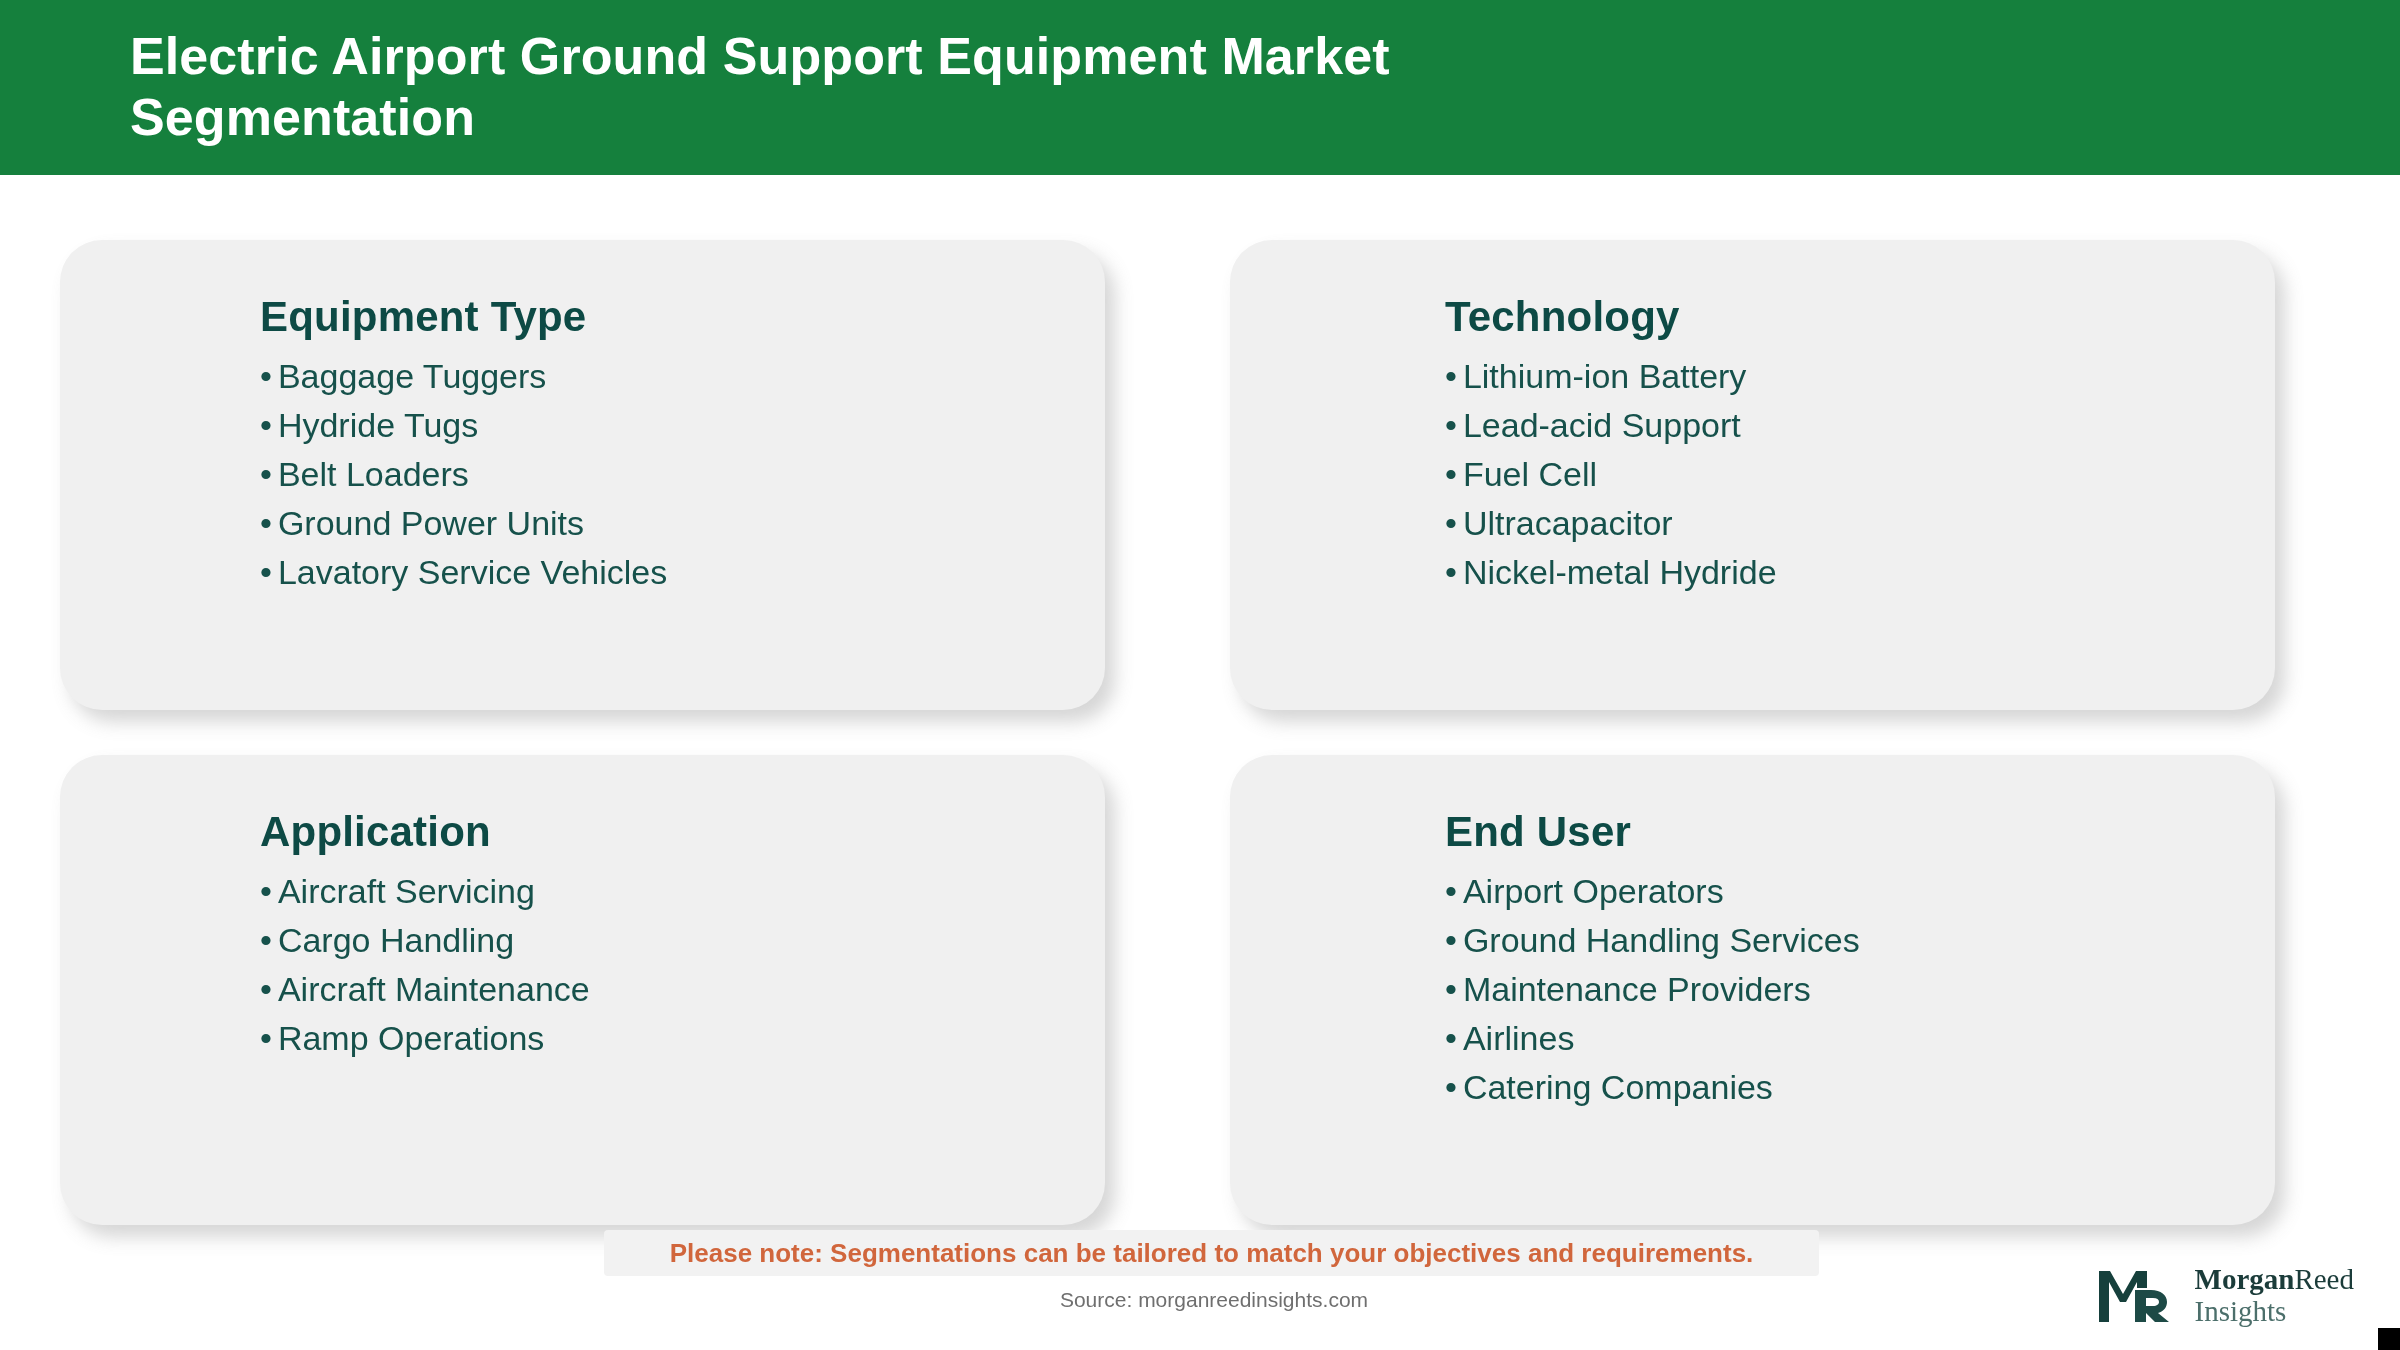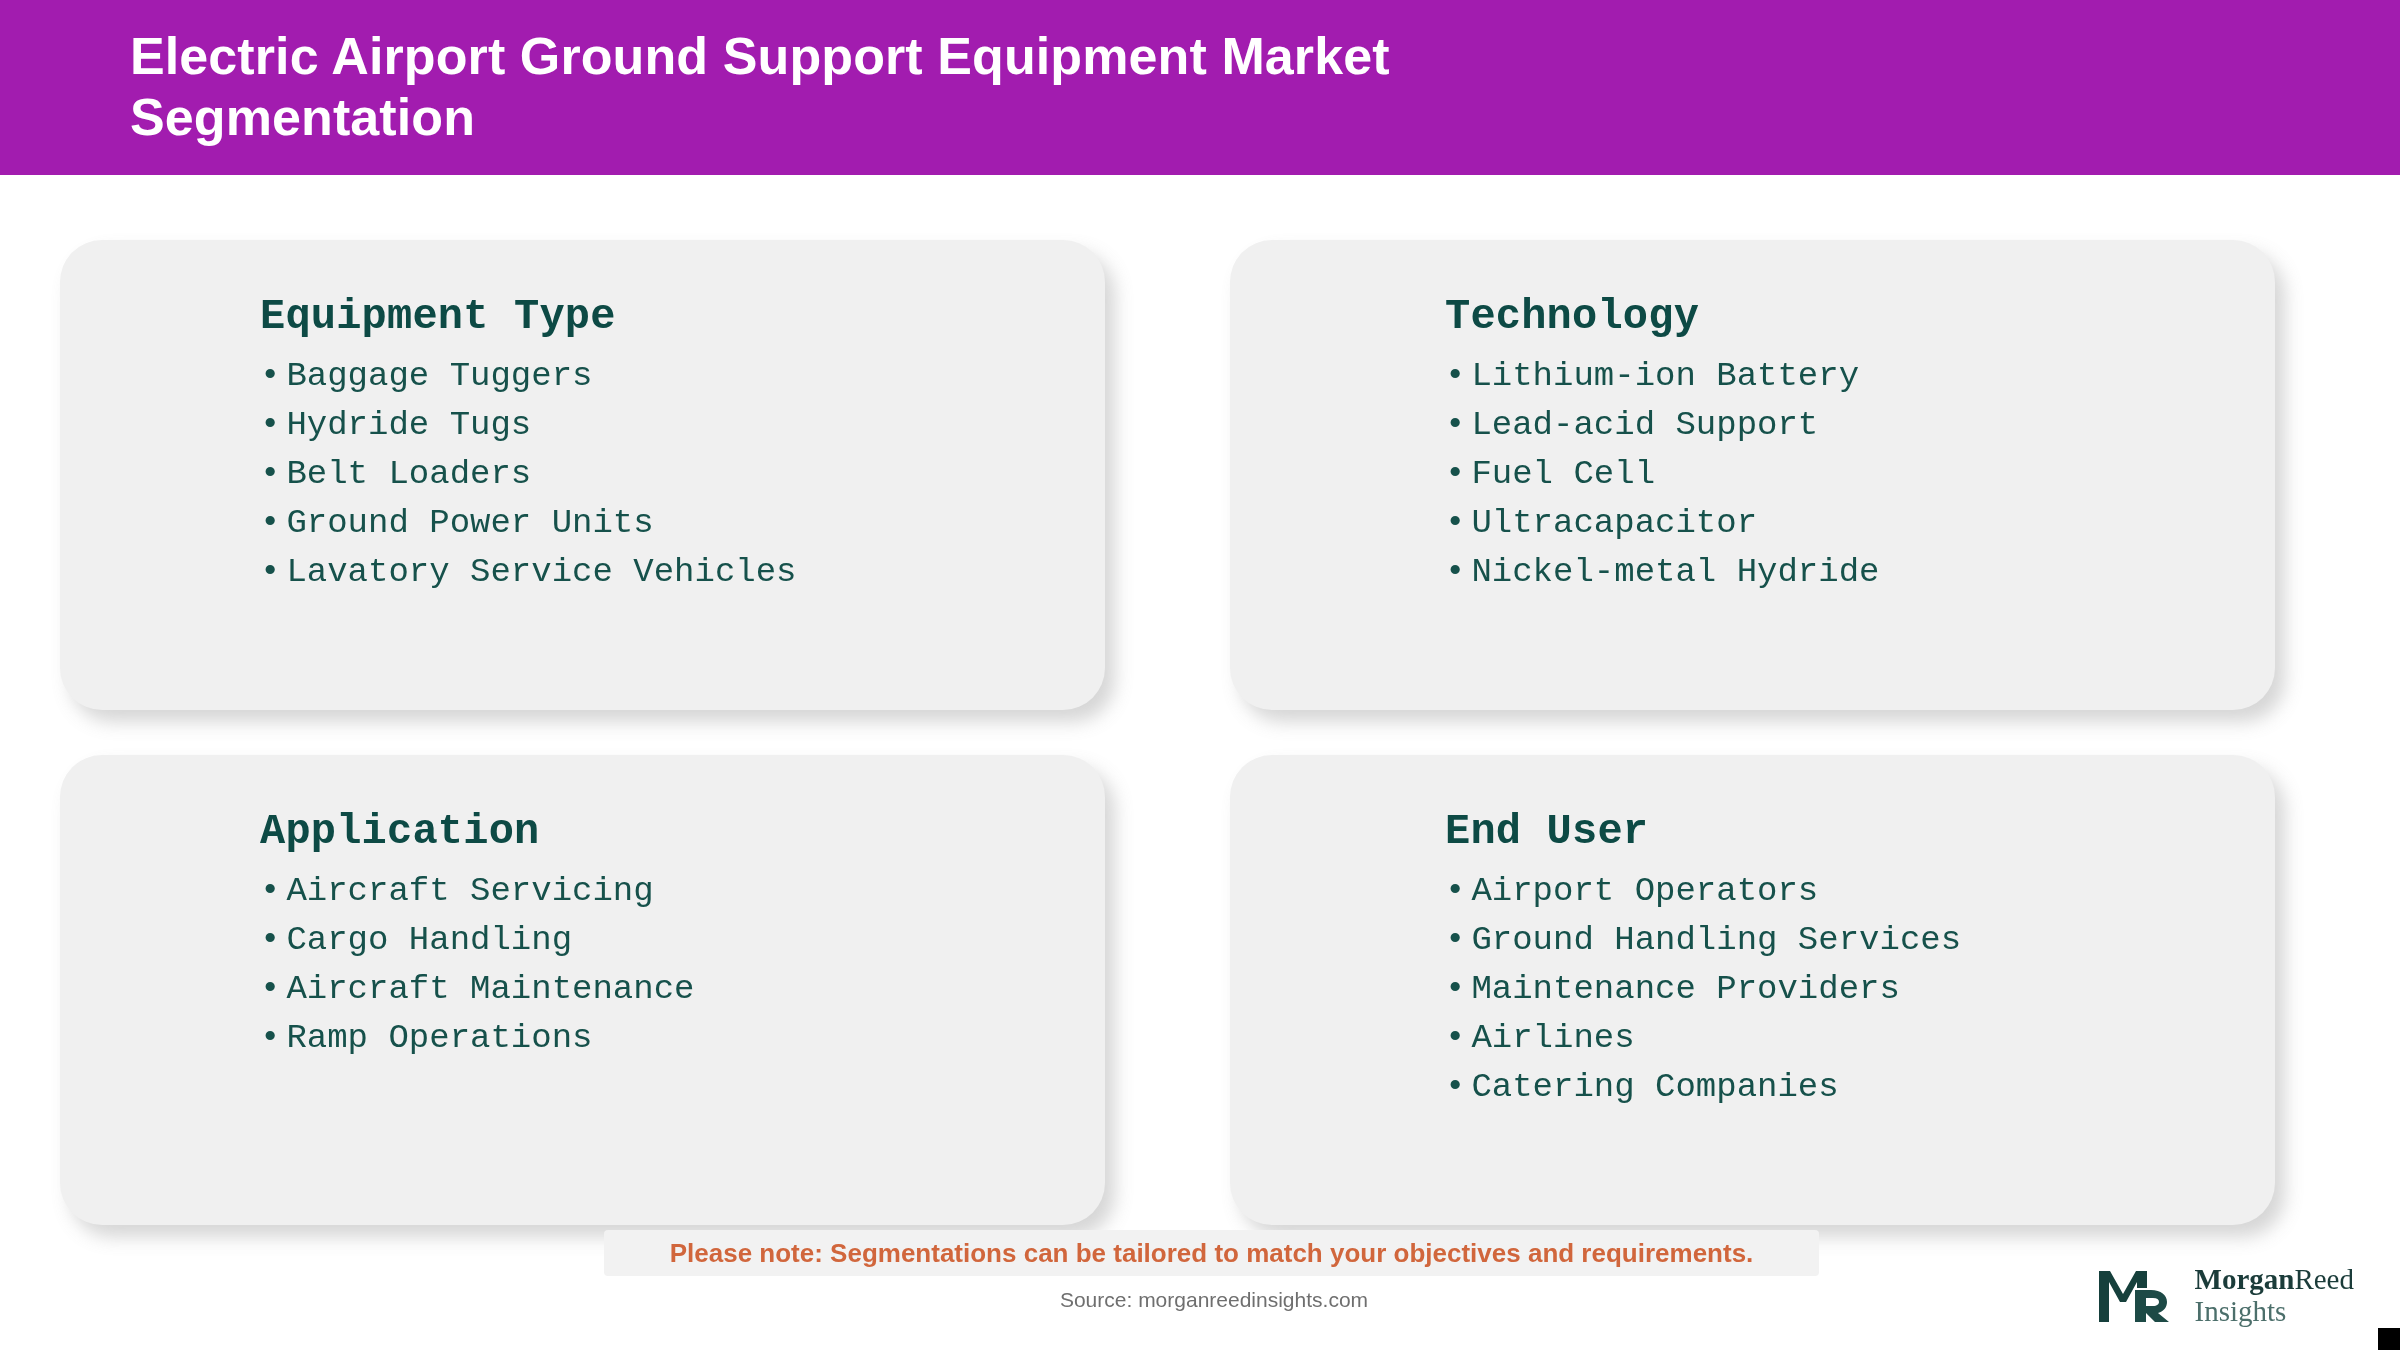--- a/index.html
+++ b/index.html
@@ -54,21 +54,21 @@
     z-index: 5;
   }
 
   
   .header {
     position: absolute;
     top: 0;
     left: 0;
     width: 2400px;
     height: 175px;
-    background: #a21caf;
+    background: #15803d;
     box-sizing: border-box;
     padding: 26px 0 0 130px;
     z-index: 2;
   }
   .header-title {
     color: #ffffff;
     font-size: 52px;
     font-weight: bold;
     line-height: 1.18;
     letter-spacing: 0.1px;
@@ -88,21 +88,20 @@
     column-gap: 125px;
     row-gap: 45px;
   }
   .card {
     background: #f0f0f0;
     border-radius: 42px;
     box-shadow: 10px 12px 18px rgba(120,120,120,0.30);
     box-sizing: border-box;
     padding: 54px 60px 40px 200px;
     position: relative;
-    font-family: Liberation Mono, monospace;
   }
   .card-title {
     color: #0d4a45;
     font-size: 42px;
     font-weight: bold;
     margin: 0 0 12px 0;
     line-height: 1.1;
     letter-spacing: 0.2px;
   }
   .card-list {

